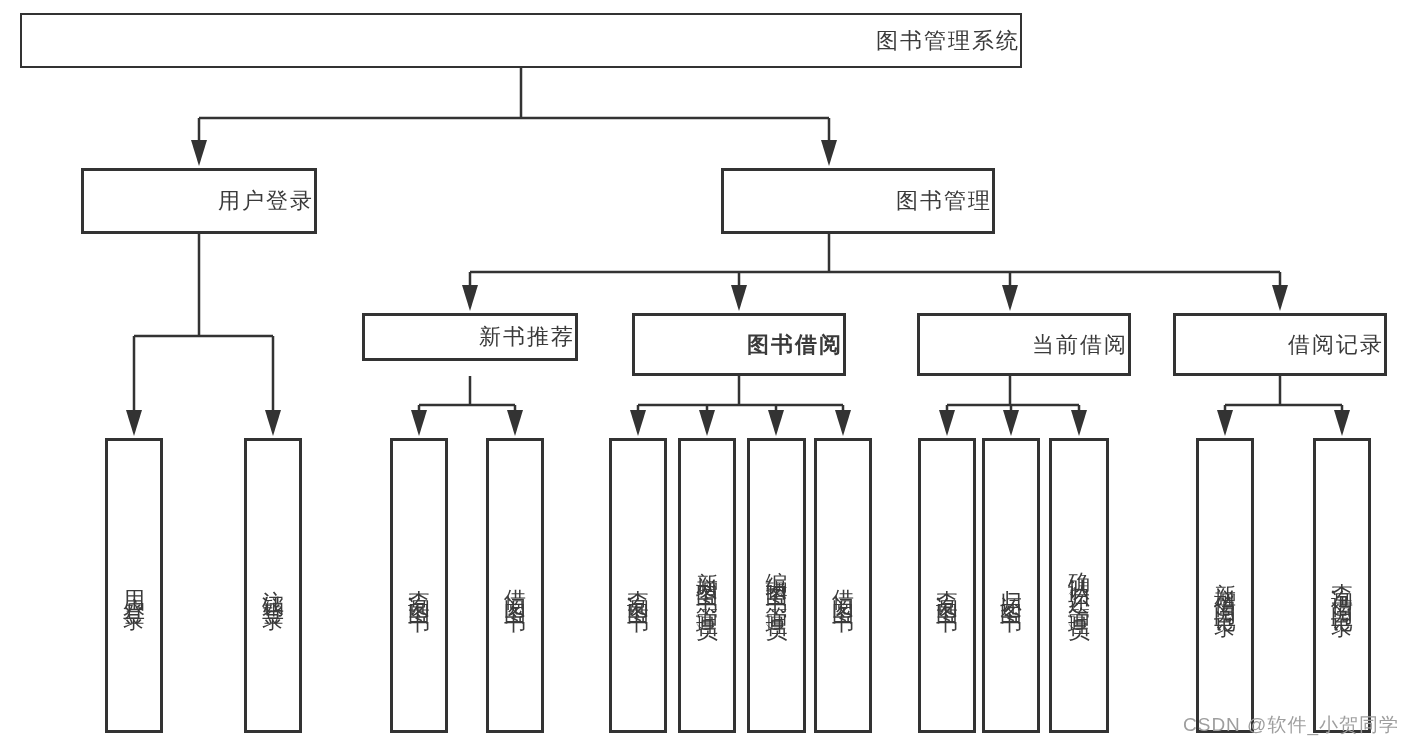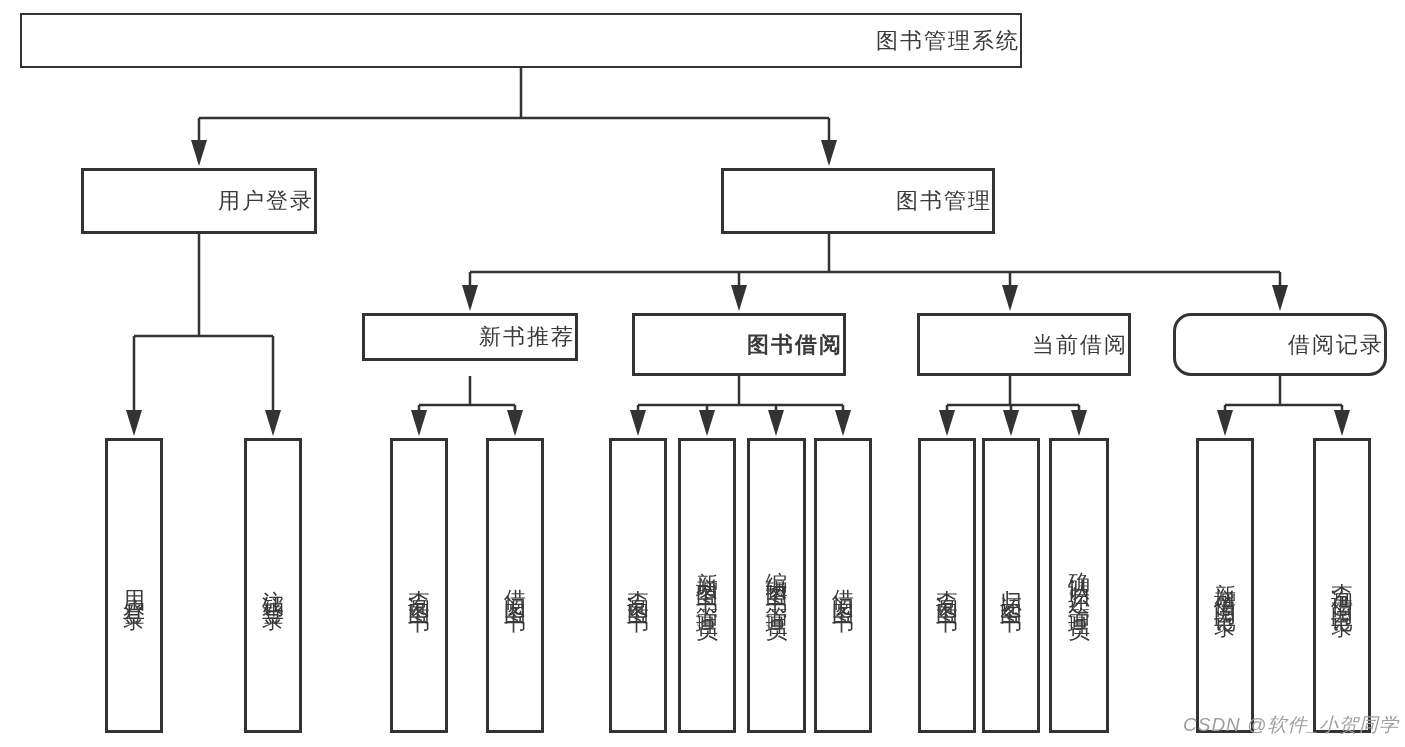--- a/index.html
+++ b/index.html
@@ -35,31 +35,30 @@
     font-size:22px;color:#3a3a3a;
     letter-spacing:7px;line-height:1;
   }
   
   .n-root{left:20px;top:13px;width:1002px;height:55px;}
   .n-user-login{left:81px;top:168px;width:236px;height:66px;}
   .n-book-mgmt{left:721px;top:168px;width:274px;height:66px;}
   .n-new-books{left:362px;top:313px;width:216px;height:48px;}
   .n-book-borrow{left:632px;top:313px;width:214px;height:63px;font-weight:bold;}
   .n-current-borrow{left:903px;top:313px;width:214px;height:63px;margin-left:14px;}
-  .n-borrow-records{left:1173px;top:313px;width:214px;height:63px;border-radius:18px;}
+  .n-borrow-records{left:1173px;top:313px;width:214px;height:63px;}
   .l-a1{left:105px;} .l-a2{left:244px;}
   .l-b1{left:390px;} .l-b2{left:486px;}
   .l-c1{left:609px;} .l-c2{left:678px;} .l-c3{left:747px;width:59px;} .l-c4{left:814px;}
   .l-d1{left:918px;} .l-d2{left:982px;} .l-d3{left:1049px;width:60px;}
   .l-e1{left:1196px;} .l-e2{left:1313px;}
   .watermark{
     position:absolute;left:1183px;top:712px;
     font-size:19px;color:#9e9e9e;letter-spacing:1px;
     white-space:nowrap;
-    font-style:italic;
   }
 </style>
 </head>
 <body>
 
 <div id="canvas">
 
   <svg id="connectors" viewBox="0 0 1405 747" xmlns="http://www.w3.org/2000/svg">
     <g stroke="#333333" stroke-width="2.5" fill="none">
 

